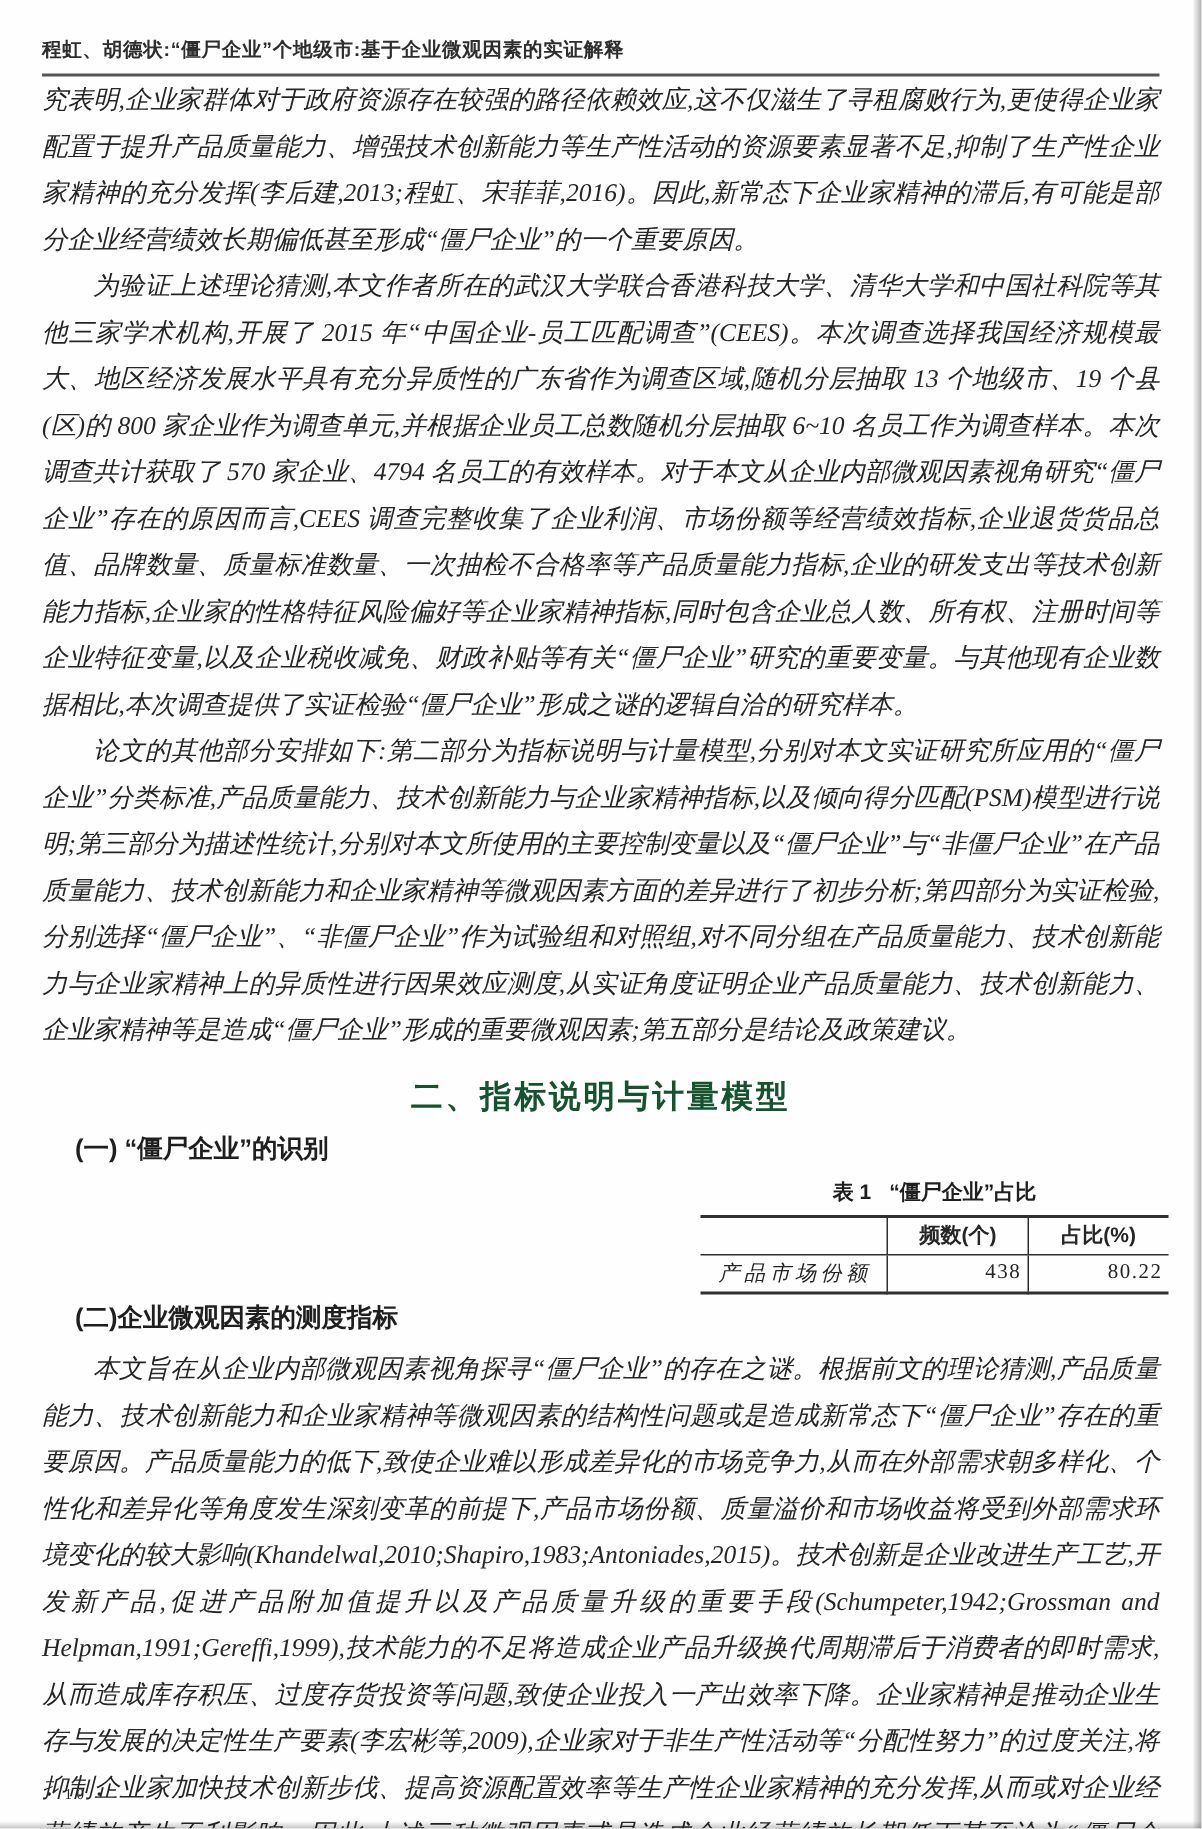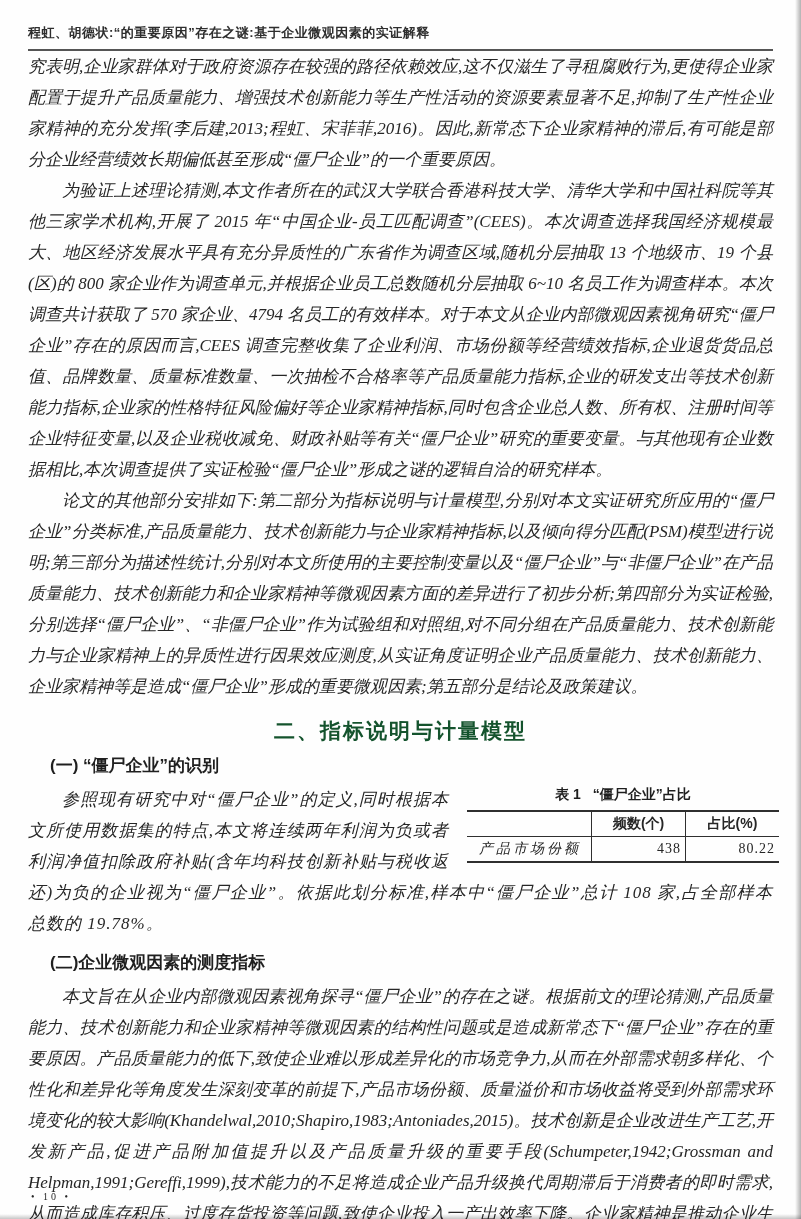--- a/index.html
+++ b/index.html
@@ -53,21 +53,21 @@
   .p4{font-size:17px;line-height:26.5px;letter-spacing:1px;}
   .p5{font-size:16px;line-height:26px;}
 
   .page-num{position:absolute;left:31px;bottom:17px;font-size:10px;letter-spacing:3px;}
 </style>
 </head>
 <body>
 
 <div class="page">
 
-  <div class="running-head">程虹、胡德状:“的重要原因”存在之谜:基于企业微观因素的实证解释</div>
+  <div class="running-head">程虹、胡德状:“僵尸企业”个地级市:基于企业微观因素的实证解释</div>
 
   <p class="body p1">究表明,企业家群体对于政府资源存在较强的路径依赖效应,这不仅滋生了寻租腐败行为,更使得企业家配置于提升产品质量能力、增强技术创新能力等生产性活动的资源要素显著不足,抑制了生产性企业家精神的充分发挥(李后建,2013;程虹、宋菲菲,2016)。因此,新常态下企业家精神的滞后,有可能是部分企业经营绩效长期偏低甚至形成“僵尸企业”的一个重要原因。</p>
   <p class="body indent">为验证上述理论猜测,本文作者所在的武汉大学联合香港科技大学、清华大学和中国社科院等其他三家学术机构,开展了 2015 年“中国企业-员工匹配调查”(CEES)。本次调查选择我国经济规模最大、地区经济发展水平具有充分异质性的广东省作为调查区域,随机分层抽取 13 个地级市、19 个县(区)的 800 家企业作为调查单元,并根据企业员工总数随机分层抽取 6~10 名员工作为调查样本。本次调查共计获取了 570 家企业、4794 名员工的有效样本。对于本文从企业内部微观因素视角研究“僵尸企业”存在的原因而言,CEES 调查完整收集了企业利润、市场份额等经营绩效指标,企业退货货品总值、品牌数量、质量标准数量、一次抽检不合格率等产品质量能力指标,企业的研发支出等技术创新能力指标,企业家的性格特征风险偏好等企业家精神指标,同时包含企业总人数、所有权、注册时间等企业特征变量,以及企业税收减免、财政补贴等有关“僵尸企业”研究的重要变量。与其他现有企业数据相比,本次调查提供了实证检验“僵尸企业”形成之谜的逻辑自洽的研究样本。</p>
   <p class="body indent">论文的其他部分安排如下:第二部分为指标说明与计量模型,分别对本文实证研究所应用的“僵尸企业”分类标准,产品质量能力、技术创新能力与企业家精神指标,以及倾向得分匹配(PSM)模型进行说明;第三部分为描述性统计,分别对本文所使用的主要控制变量以及“僵尸企业”与“非僵尸企业”在产品质量能力、技术创新能力和企业家精神等微观因素方面的差异进行了初步分析;第四部分为实证检验,分别选择“僵尸企业”、“非僵尸企业”作为试验组和对照组,对不同分组在产品质量能力、技术创新能力与企业家精神上的异质性进行因果效应测度,从实证角度证明企业产品质量能力、技术创新能力、企业家精神等是造成“僵尸企业”形成的重要微观因素;第五部分是结论及政策建议。</p>
 
   <h2 class="section-title">二、指标说明与计量模型</h2>
 
   <h3 class="sub-title">(一) “僵尸企业”的识别</h3>
 
   <figure class="table-block">
@@ -90,19 +90,18 @@
       <tbody>
         <tr>
           <td class="label-cell">产品市场份额</td>
           <td class="num-cell">438</td>
           <td class="num-cell">80.22</td>
         </tr>
       </tbody>
     </table>
   </figure>
 
-  <p class="body indent p4">参照现有研究中对“僵尸企业”的定义,同时根据本文所使用数据集的特点,本文将连续两年利润为负或者利润净值扣除政府补贴(含年均科技创新补贴与税收返还)为负的企业视为“僵尸企业”。依据此划分标准,样本中“僵尸企业”总计 108 家,占全部样本总数的 19.78%。</p>
 
   <h3 class="sub-title clear">(二)企业微观因素的测度指标</h3>
   <p class="body indent p5">本文旨在从企业内部微观因素视角探寻“僵尸企业”的存在之谜。根据前文的理论猜测,产品质量能力、技术创新能力和企业家精神等微观因素的结构性问题或是造成新常态下“僵尸企业”存在的重要原因。产品质量能力的低下,致使企业难以形成差异化的市场竞争力,从而在外部需求朝多样化、个性化和差异化等角度发生深刻变革的前提下,产品市场份额、质量溢价和市场收益将受到外部需求环境变化的较大影响(Khandelwal,2010;Shapiro,1983;Antoniades,2015)。技术创新是企业改进生产工艺,开发新产品,促进产品附加值提升以及产品质量升级的重要手段(Schumpeter,1942;Grossman and Helpman,1991;Gereffi,1999),技术能力的不足将造成企业产品升级换代周期滞后于消费者的即时需求,从而造成库存积压、过度存货投资等问题,致使企业投入一产出效率下降。企业家精神是推动企业生存与发展的决定性生产要素(李宏彬等,2009),企业家对于非生产性活动等“分配性努力”的过度关注,将抑制企业家加快技术创新步伐、提高资源配置效率等生产性企业家精神的充分发挥,从而或对企业经营绩效产生不利影响。因此,上述三种微观因素或是造成企业经营绩效长期低下甚至沦为“僵尸企业”的重要原因。对于上述三种企业微观因素的衡量方法,具体介绍如下:</p>
 
   <div class="page-num">• 10 •</div>
 </div>
 
 </body></html>

